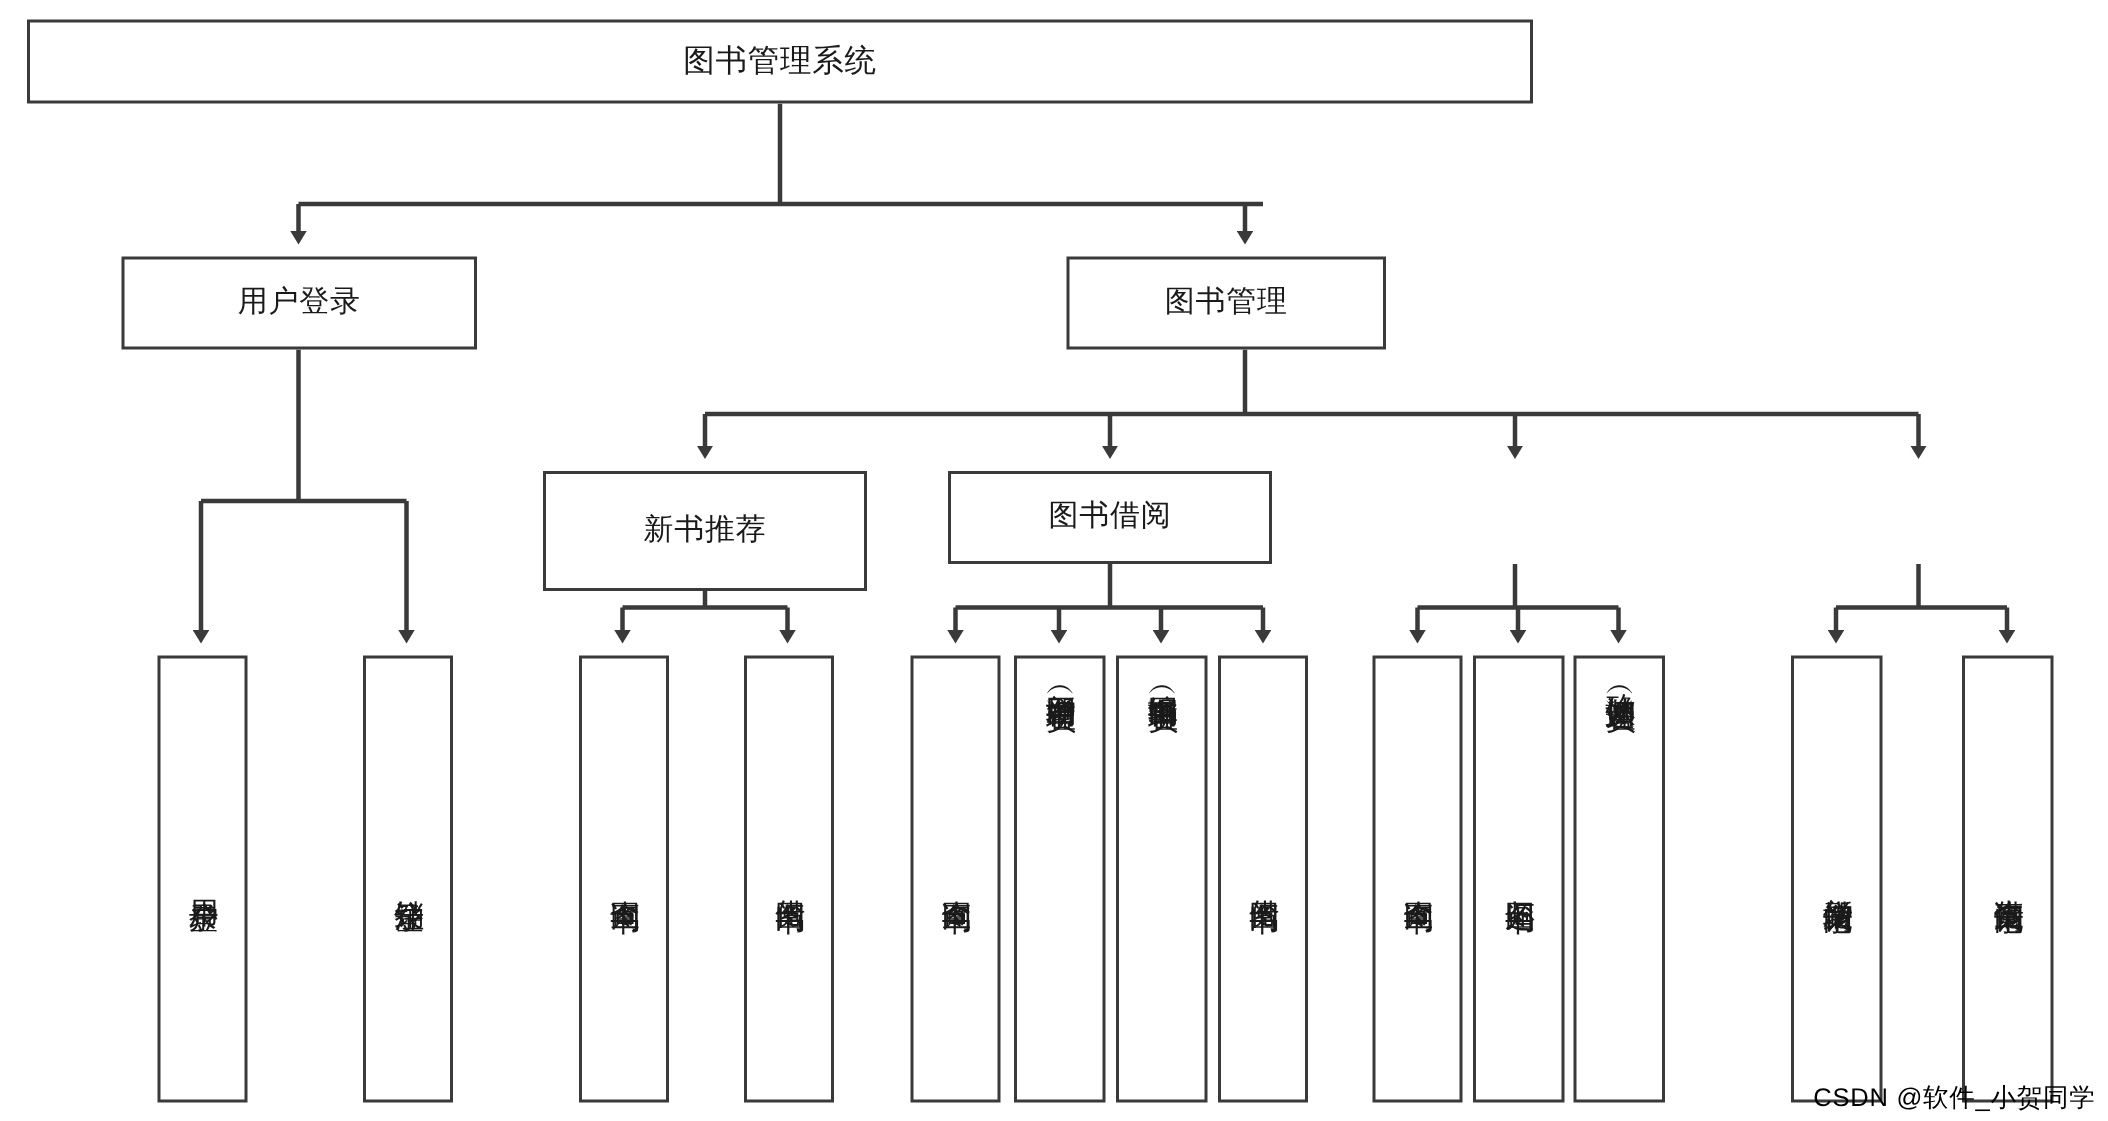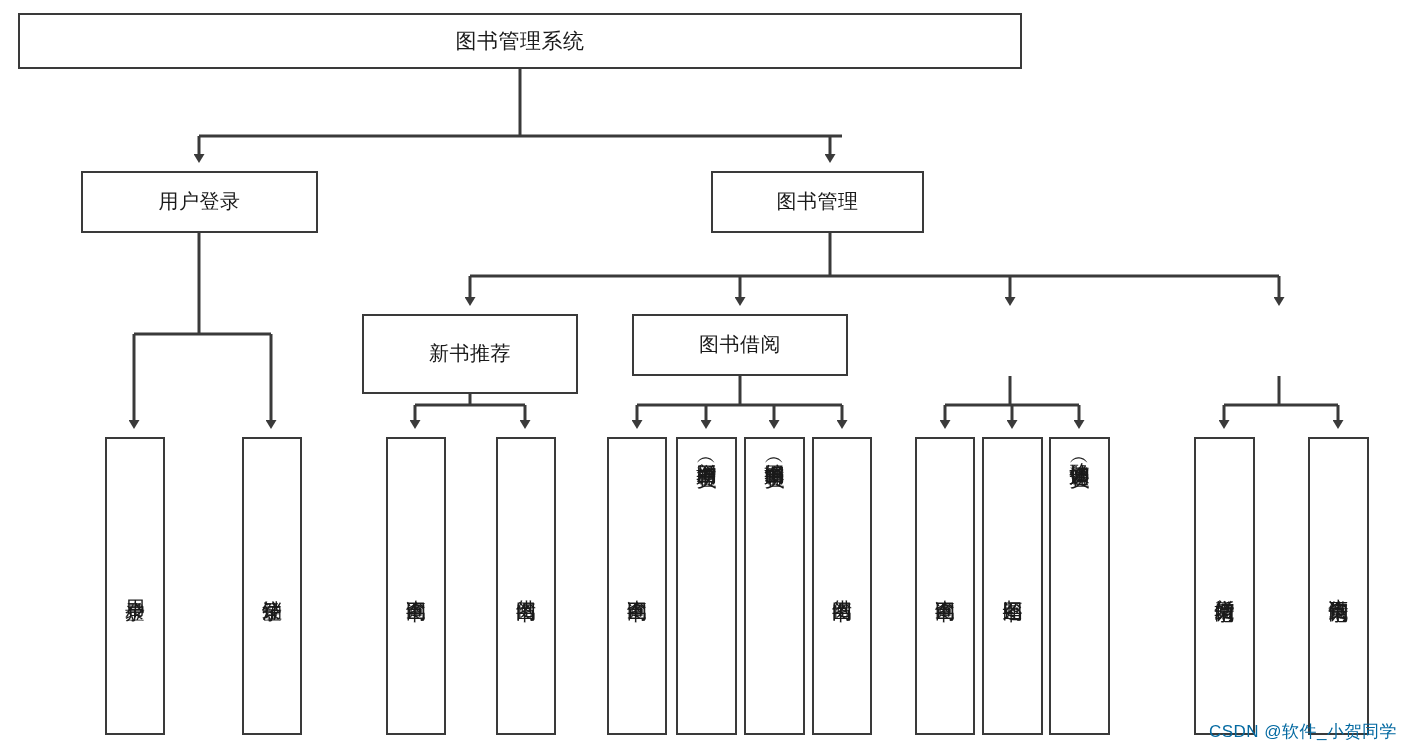--- a/index.html
+++ b/index.html
@@ -59,21 +59,21 @@
     white-space: nowrap;
   }
   .node.leaf.center-v {
     align-items: center;
   }
   #watermark {
     position: absolute;
     right: 8px;
     bottom: 4px;
     font-size: 17px;
-    color: #0369a1;
+    color: #000000;
     z-index: 5;
     white-space: nowrap;
     letter-spacing: 0.5px;
     margin-top: 40px;
   }
 </style>
 </head>
 <body>
 
 <div id="canvas">

